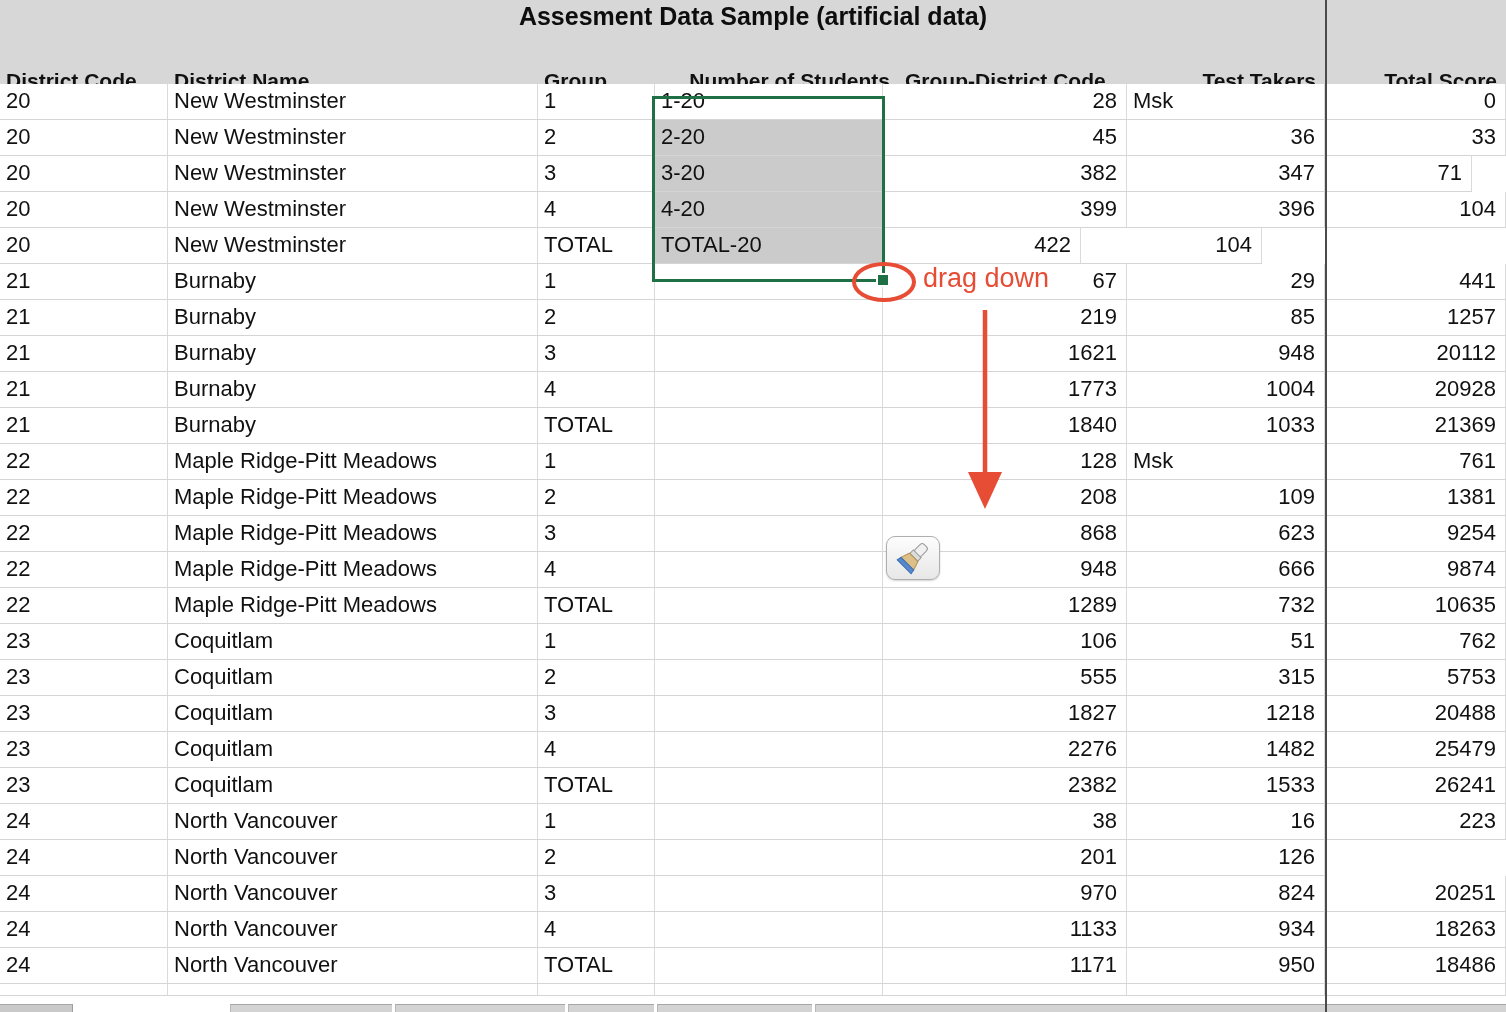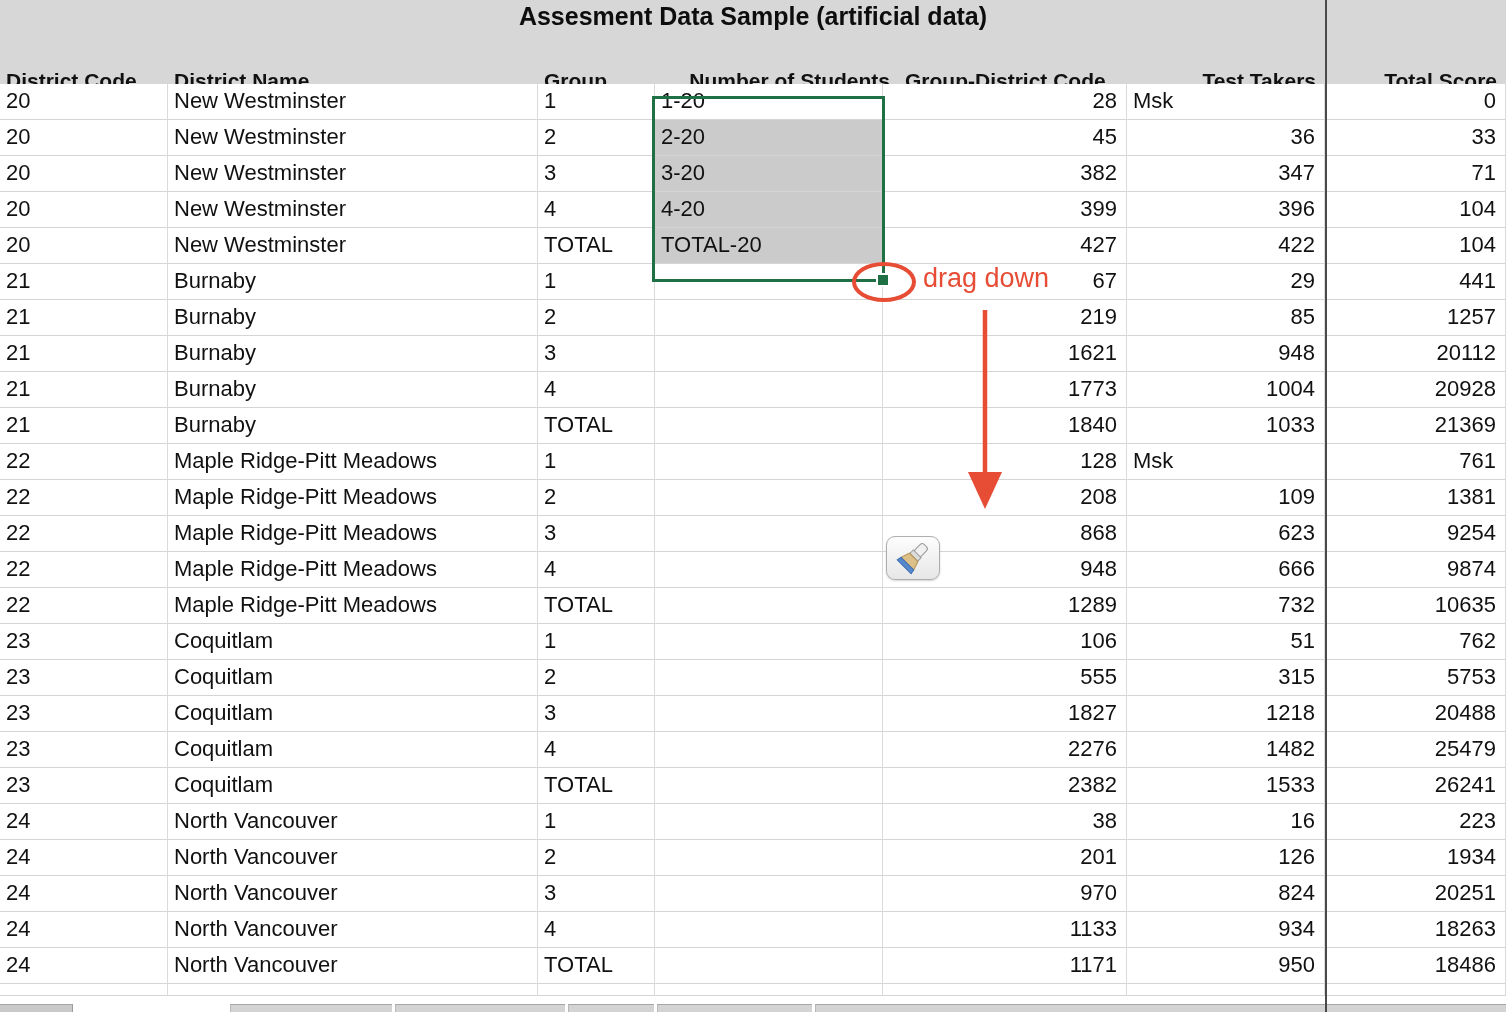--- a/index.html
+++ b/index.html
@@ -99,37 +99,36 @@
         <div class="cell ar" style="width: 198px;">36</div>
         <div class="cell ar" style="width: 181px;">33</div>
       </div>
       <div class="row">
         <div class="cell al" style="width: 168px;">20</div>
         <div class="cell al" style="width: 370px;">New Westminster</div>
         <div class="cell al" style="width: 117px;">3</div>
         <div class="cell al sel" style="width: 228px;">3-20</div>
         <div class="cell ar" style="width: 244px;">382</div>
         <div class="cell ar" style="width: 198px;">347</div>
-        <div class="cell ar" style="width: 181px;">71</div>
+        <div class="cell ar" style="width: 147px;">71</div>
       </div>
       <div class="row">
         <div class="cell al" style="width: 168px;">20</div>
         <div class="cell al" style="width: 370px;">New Westminster</div>
         <div class="cell al" style="width: 117px;">4</div>
         <div class="cell al sel" style="width: 228px;">4-20</div>
         <div class="cell ar" style="width: 244px;">399</div>
         <div class="cell ar" style="width: 198px;">396</div>
         <div class="cell ar" style="width: 181px;">104</div>
       </div>
       <div class="row">
         <div class="cell al" style="width: 168px;">20</div>
         <div class="cell al" style="width: 370px;">New Westminster</div>
         <div class="cell al" style="width: 117px;">TOTAL</div>
         <div class="cell al sel" style="width: 228px;">TOTAL-20</div>
-        <div class="cell ar" style="width: 244px;">427</div>
         <div class="cell ar" style="width: 198px;">422</div>
         <div class="cell ar" style="width: 181px;">104</div>
       </div>
       <div class="row">
         <div class="cell al" style="width: 168px;">21</div>
         <div class="cell al" style="width: 370px;">Burnaby</div>
         <div class="cell al" style="width: 117px;">1</div>
         <div class="cell al" style="width: 228px;"></div>
         <div class="cell ar" style="width: 244px;">67</div>
         <div class="cell ar" style="width: 198px;">29</div>
@@ -270,21 +269,20 @@
         <div class="cell ar" style="width: 198px;">16</div>
         <div class="cell ar" style="width: 181px;">223</div>
       </div>
       <div class="row">
         <div class="cell al" style="width: 168px;">24</div>
         <div class="cell al" style="width: 370px;">North Vancouver</div>
         <div class="cell al" style="width: 117px;">2</div>
         <div class="cell al" style="width: 228px;"></div>
         <div class="cell ar" style="width: 244px;">201</div>
         <div class="cell ar" style="width: 198px;">126</div>
-        <div class="cell ar" style="width: 181px;">1934</div>
       </div>
       <div class="row">
         <div class="cell al" style="width: 168px;">24</div>
         <div class="cell al" style="width: 370px;">North Vancouver</div>
         <div class="cell al" style="width: 117px;">3</div>
         <div class="cell al" style="width: 228px;"></div>
         <div class="cell ar" style="width: 244px;">970</div>
         <div class="cell ar" style="width: 198px;">824</div>
         <div class="cell ar" style="width: 181px;">20251</div>
       </div>

